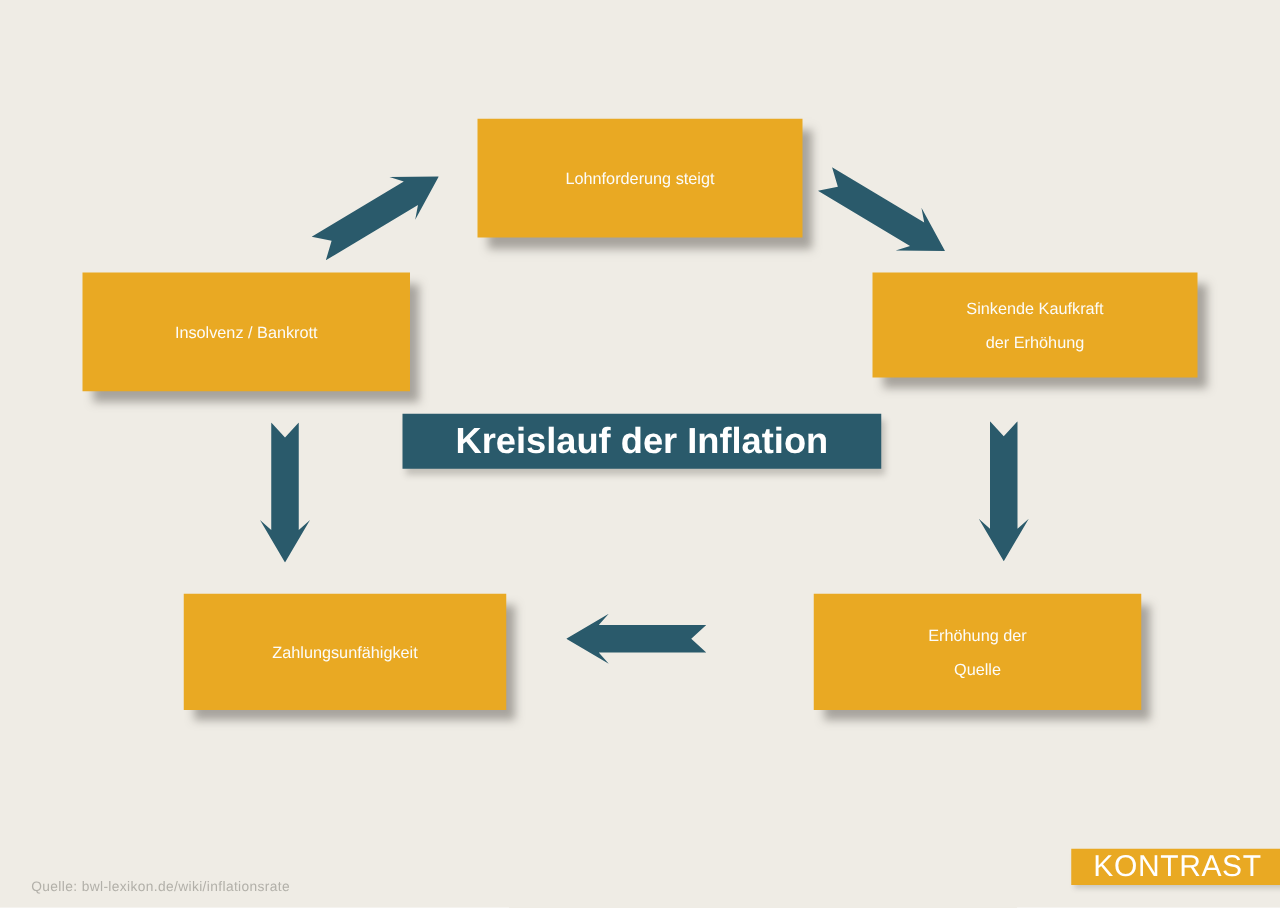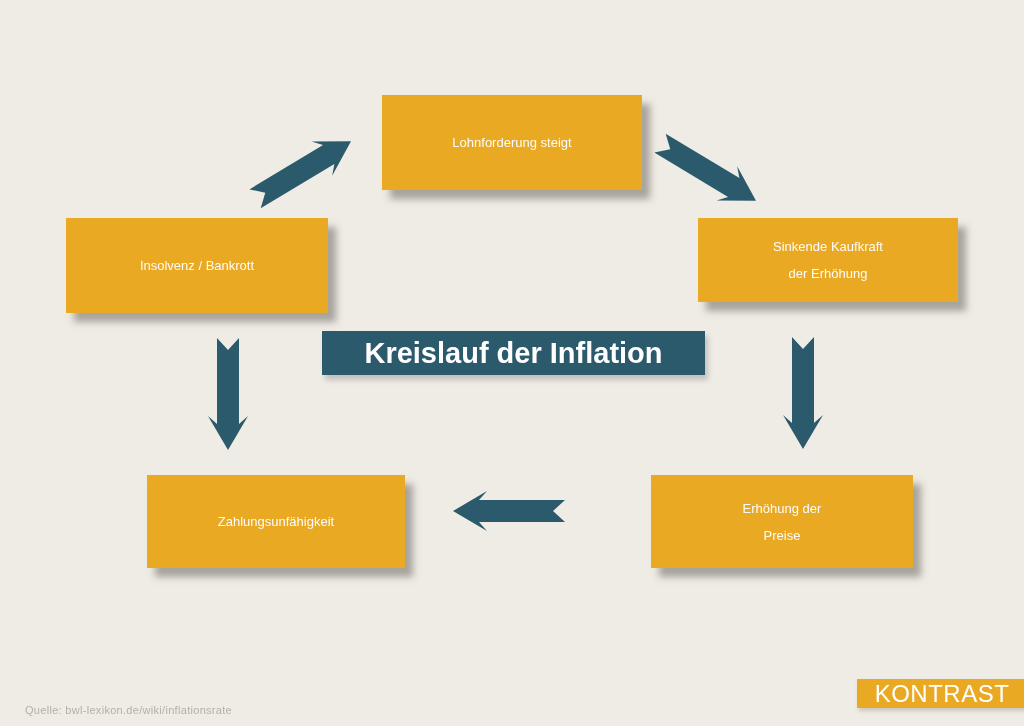--- a/index.html
+++ b/index.html
@@ -114,21 +114,21 @@
     <span>Sinkende Kaufkraft</span>
     <span>der Erhöhung</span>
   </div>
 
   <div class="node node-left">
     <span>Insolvenz / Bankrott</span>
   </div>
 
   <div class="node node-bottom-right">
     <span>Erhöhung der</span>
-    <span>Preise</span>
+    <span>Quelle</span>
   </div>
 
   <div class="node node-bottom-left">
     <span>Zahlungsunfähigkeit</span>
   </div>
 
   <div class="title-band">Kreislauf der Inflation</div>
 
   <div class="source-credit">Quelle: bwl-lexikon.de/wiki/inflationsrate</div>
   <div class="logo">KONTRAST</div>

